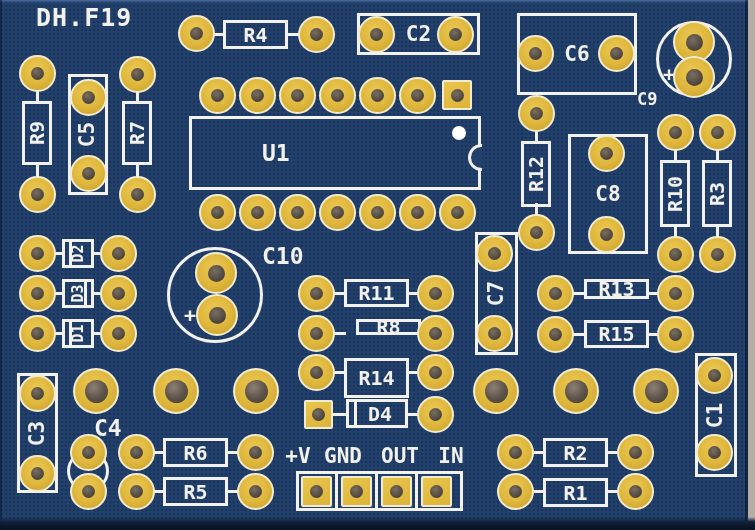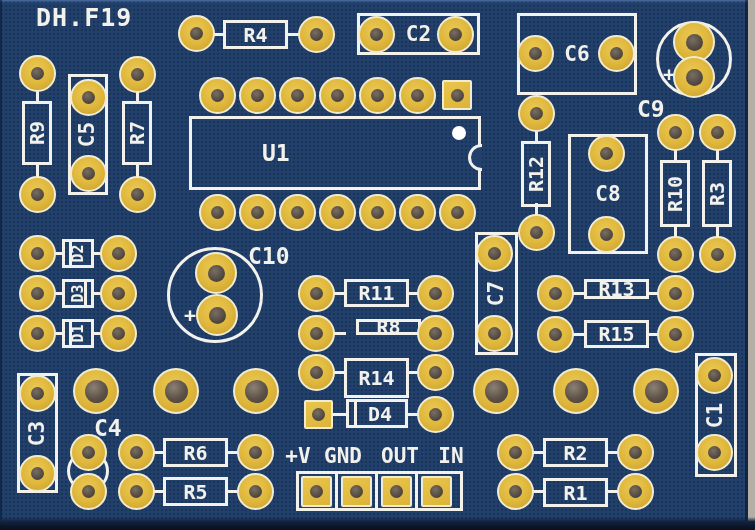--- a/index.html
+++ b/index.html
@@ -67,21 +67,21 @@
       </div>
     <div class="cbox" style="left:357px;top:13px;width:123px;height:42px">
       <span class="clabel big">C2</span>
       </div>
 
     <div class="cbox" style="left:517px;top:13px;width:120px;height:82px">
       <span class="clabel big">C6</span>
       </div>
     <div class="circle" style="left:656px;top:21px;width:76px;height:76px"></div>
     <span class="plus" style="left:669px;top:74px">+</span>
-    <div class="slabel" style="left:637px;top:98px;font-size:23px">C9</div>
+    <div class="slabel" style="left:637px;top:91px;font-size:17px">C9</div>
 
     <div class="cbox" style="left:189px;top:116px;width:292px;height:74px"></div>
     <div class="slabel" style="left:262px;top:142px;font-size:23px">U1</div>
     <div class="u1dot" style="left:452px;top:126px"></div>
     <div class="u1notch"></div>
 
     <div class="rbody" style="left:521px;top:141px;width:30px;height:66px">
       <span class="clabel vert">R12</span>
       </div>
     <div class="cbox" style="left:568px;top:134px;width:80px;height:120px">
@@ -102,21 +102,21 @@
       <i class="dband" style="right:4px"></i>
       <span class="clabel dlab vert">D3</span>
       </div>
     <div class="rbody" style="left:62px;top:319px;width:32px;height:29px">
       <i class="dband" style="left:4px"></i>
       <span class="clabel dlab vert">D1</span>
       </div>
 
     <div class="circle" style="left:167px;top:247px;width:96px;height:96px"></div>
     <span class="plus" style="left:190px;top:315px">+</span>
-    <div class="slabel" style="left:248px;top:245px;font-size:23px">C10</div>
+    <div class="slabel" style="left:262px;top:245px;font-size:23px">C10</div>
 
     <div class="rbody" style="left:344px;top:279px;width:65px;height:28px">
       <span class="clabel">R11</span>
       </div>
     <div class="rbody" style="left:356px;top:319px;width:65px;height:16px">
       <span class="clabel">R8</span>
       </div>
     <div class="rbody" style="left:344px;top:358px;width:65px;height:40px">
       <span class="clabel">R14</span>
       </div>

